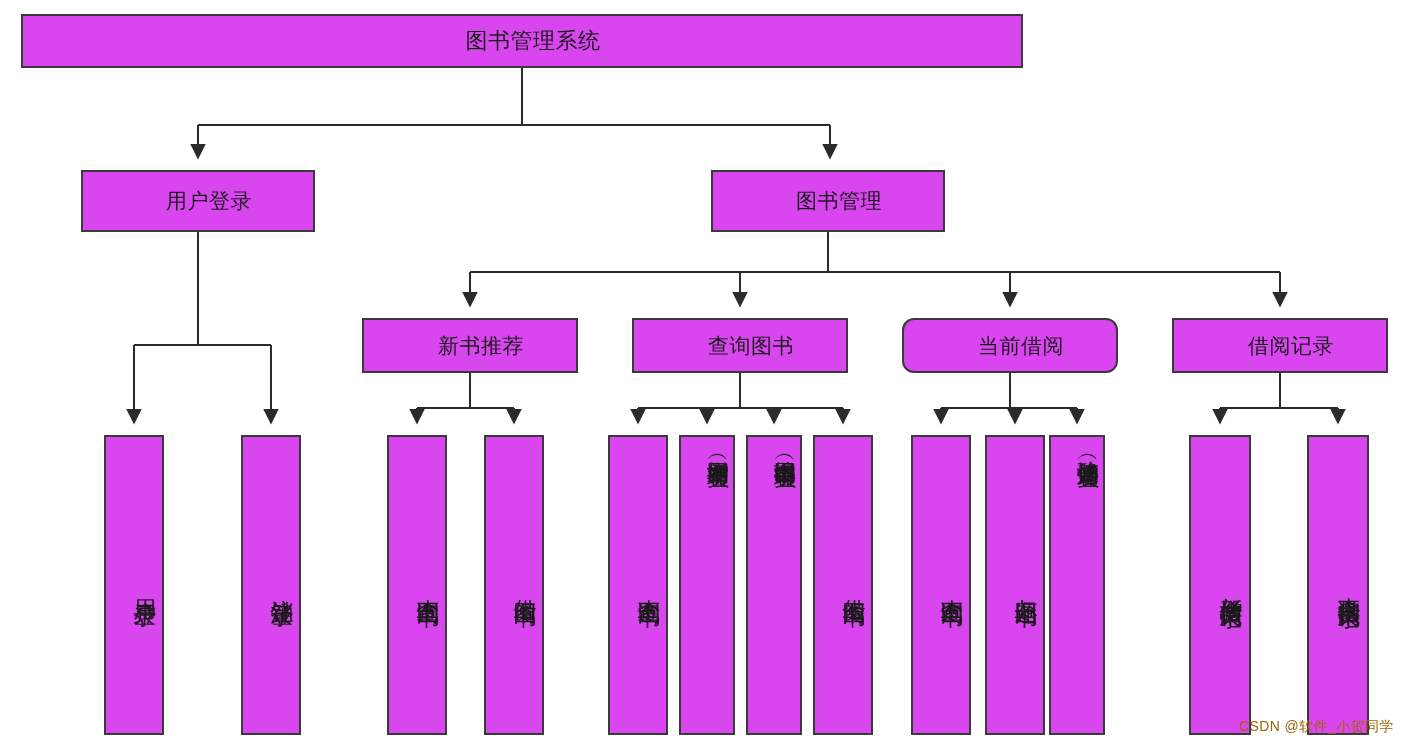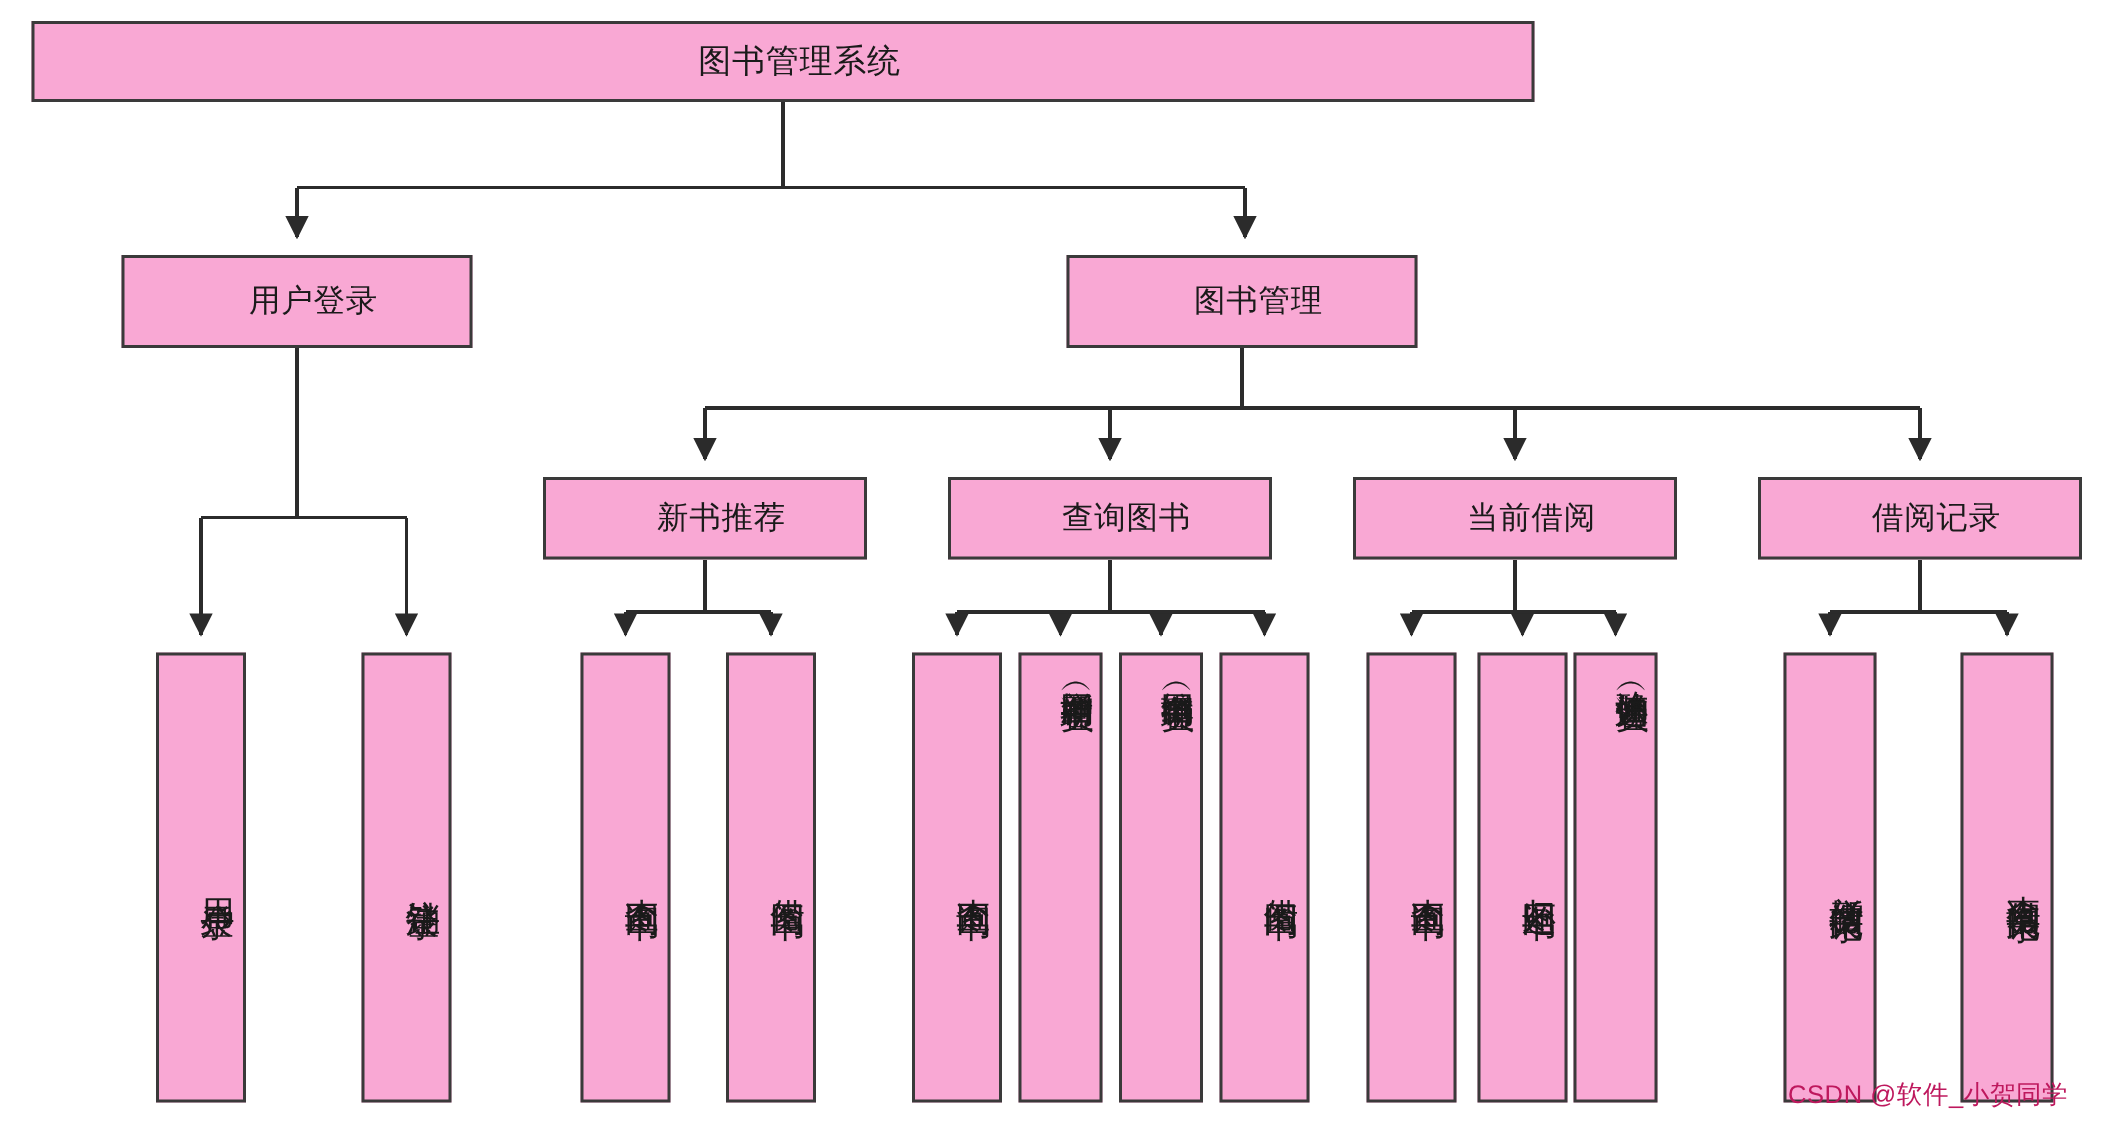--- a/index.html
+++ b/index.html
@@ -22,21 +22,21 @@
     position: absolute;
     left: 0;
     top: 0;
     width: 1405px;
     height: 747px;
     pointer-events: none;
   }
   .node {
     position: absolute;
     box-sizing: border-box;
-    background: #f9a8d4;
+    background: #d946ef;
     border: 2px solid #3a3a3a;
     display: flex;
     align-items: center;
     justify-content: center;
     color: #1a1a1a;
     z-index: 2;
     padding-left: 22px;
   }
   .node-label {
     display: block;
@@ -64,25 +64,26 @@
     line-height: 1.0;
     letter-spacing: 2px;
     white-space: nowrap;
   }
   .node.vert.tall .node-label {
     font-size: 22px;
     letter-spacing: 1px;
   }
   .watermark {
     position: absolute;
-    color: #be185d;
-    font-size: 17px;
+    color: #a16207;
+    font-size: 14px;
     white-space: nowrap;
     z-index: 5;
     letter-spacing: 0.4px;
+    margin-left: 47px;
   }
 </style>
 </head>
 <body>
 
 <div id="canvas">
 
   <svg id="edges" viewBox="0 0 1405 747" width="1405" height="747" xmlns="http://www.w3.org/2000/svg">
     <defs>
       <marker id="arrow" viewBox="0 0 10 10" refX="9" refY="5" markerWidth="6" markerHeight="6" orient="auto-start-reverse">
@@ -143,21 +144,21 @@
   <div class="node horiz" style="left:711px; top:170px; width:234px; height:62px;">
     <span class="node-label">图书管理</span>
   </div>
 
   <div class="node horiz" style="left:362px; top:318px; width:216px; height:55px;">
     <span class="node-label">新书推荐</span>
   </div>
   <div class="node horiz" style="left:632px; top:318px; width:216px; height:55px;">
     <span class="node-label">查询图书</span>
   </div>
-  <div class="node horiz" style="left:902px; top:318px; width:216px; height:55px;">
+  <div class="node horiz" style="left:902px; top:318px; width:216px; height:55px;border-radius:12px;">
     <span class="node-label">当前借阅</span>
   </div>
   <div class="node horiz" style="left:1172px; top:318px; width:216px; height:55px;align-items:center;">
     <span class="node-label">借阅记录</span>
   </div>
 
   <div class="node vert" style="left:104px; top:435px; width:60px; height:300px; align-items:center; padding-top:0;">
     <span class="node-label">用户登录</span>
   </div>
   <div class="node vert" style="left:241px; top:435px; width:60px; height:300px; align-items:center; padding-top:0;">

